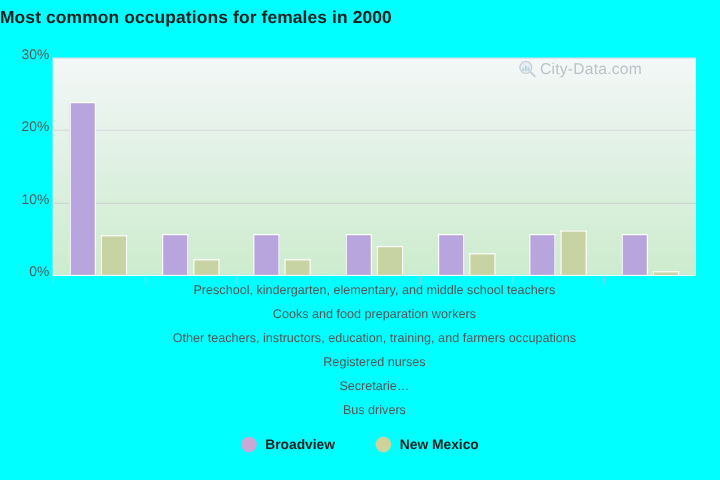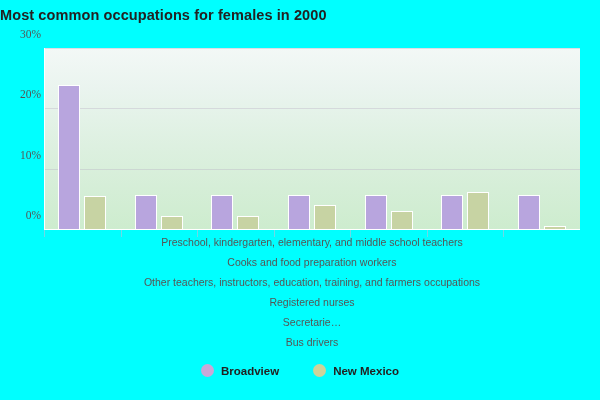--- a/index.html
+++ b/index.html
@@ -76,24 +76,23 @@
     right: 0;
     width: 38px;
     text-align: right;
     font-size: 11.5px;
     color: #555555;
     transform: translateY(-7px);
   }
   .y-labels-wrap {
     position: absolute;
     left: 0;
-    top: 35px;
+    top: 47px;
     width: 41px;
     height: 181px;
-    font-family: Liberation Serif, serif;
   }
 
   
   .groups {
     position: absolute;
     left: 44px;
     top: 48px;
     width: 536px;
     height: 181px;
     display: flex;
@@ -212,20 +211,30 @@
 <div id="chart-root">
 
   <div class="chart-title">Most common occupations for females in 2000</div>
 
   <div class="plot-area">
     <div class="gridline" style="top:0px;"></div>
     <div class="gridline" style="top:60.3px;"></div>
     <div class="gridline" style="top:120.7px;"></div>
   </div>
 
+  <div class="watermark">
+    <svg width="15" height="15" viewBox="0 0 16 16">
+      <circle cx="6.6" cy="6.6" r="5.3" fill="#dce6ec" stroke="#9fb0bc" stroke-width="1.1"></circle>
+      <rect x="3.6" y="7.2" width="1.5" height="2.6" fill="#7fb5d0"></rect>
+      <rect x="5.9" y="5.2" width="1.5" height="4.6" fill="#7fb5d0"></rect>
+      <rect x="8.2" y="6.4" width="1.5" height="3.4" fill="#7fb5d0"></rect>
+      <line x1="10.4" y1="10.4" x2="14.6" y2="14.6" stroke="#9fb0bc" stroke-width="1.6" stroke-linecap="round"></line>
+    </svg>
+    <span class="watermark-text">City-Data.com</span>
+  </div>
 
   <div class="y-axis-line"></div>
   <div class="x-axis-line"></div>
 
   <div class="y-labels-wrap">
     <div class="y-tick-label" style="top:0px;">30%</div>
     <div class="y-tick-label" style="top:60.3px;">20%</div>
     <div class="y-tick-label" style="top:120.7px;">10%</div>
     <div class="y-tick-label" style="top:181px;">0%</div>
   </div>

